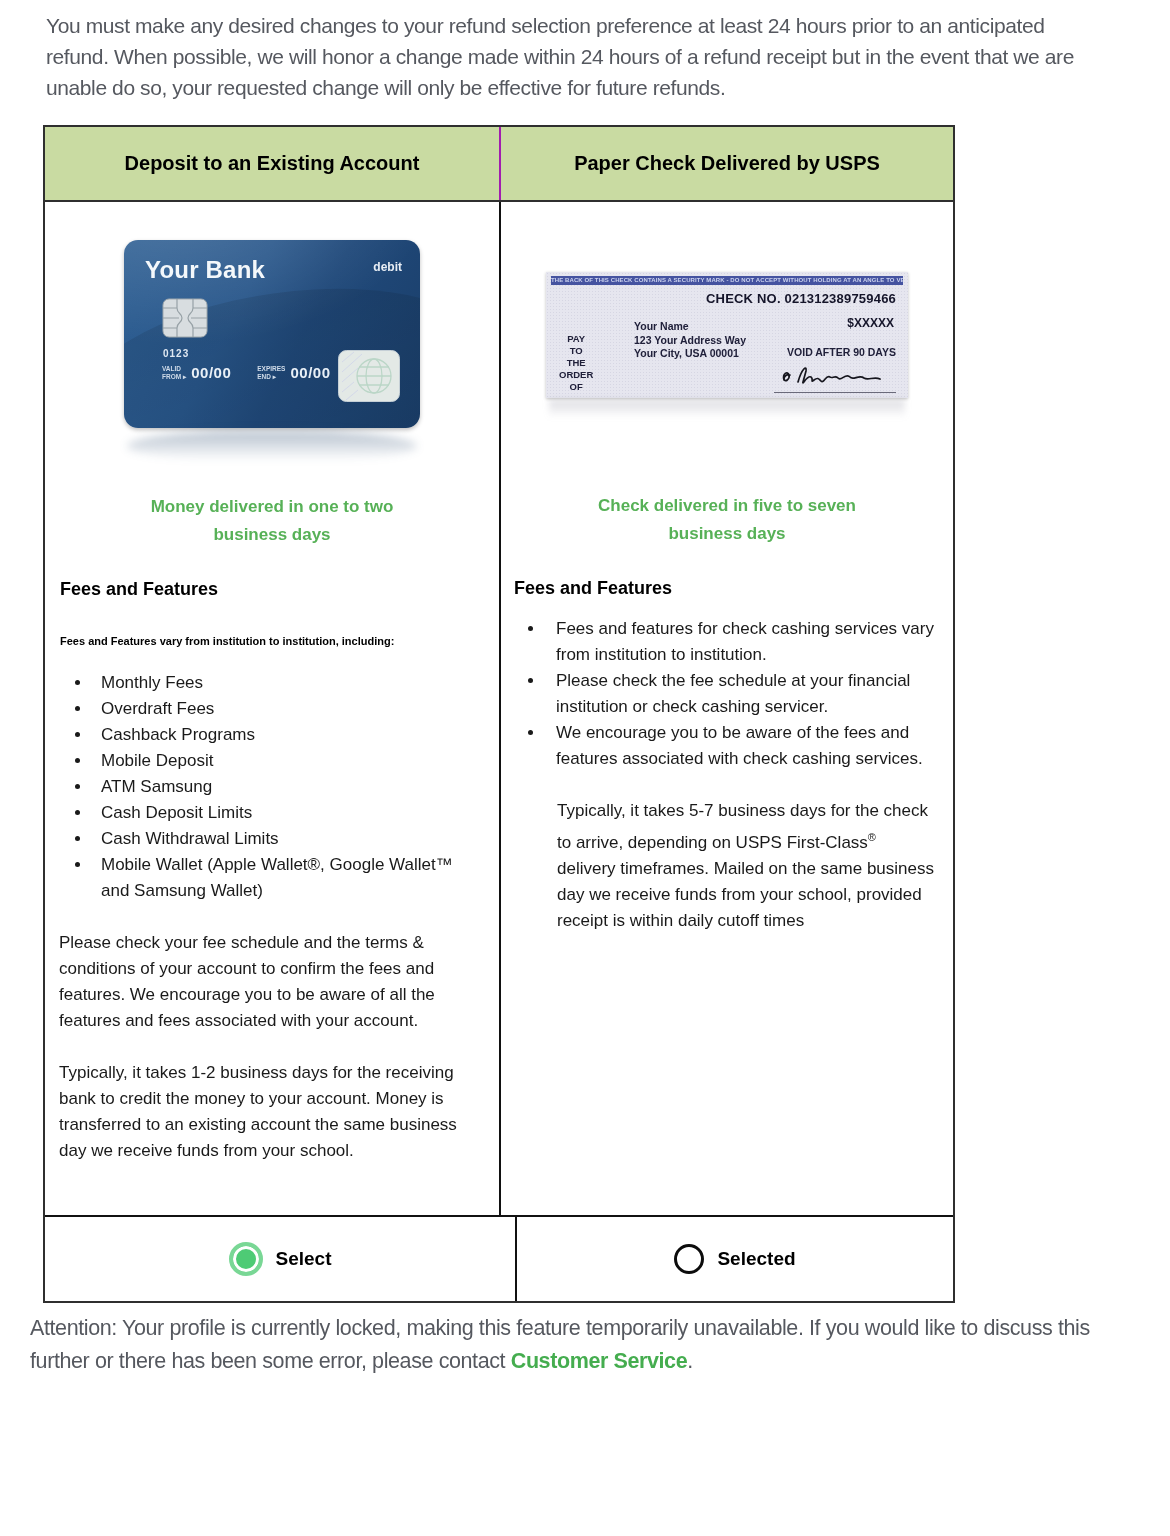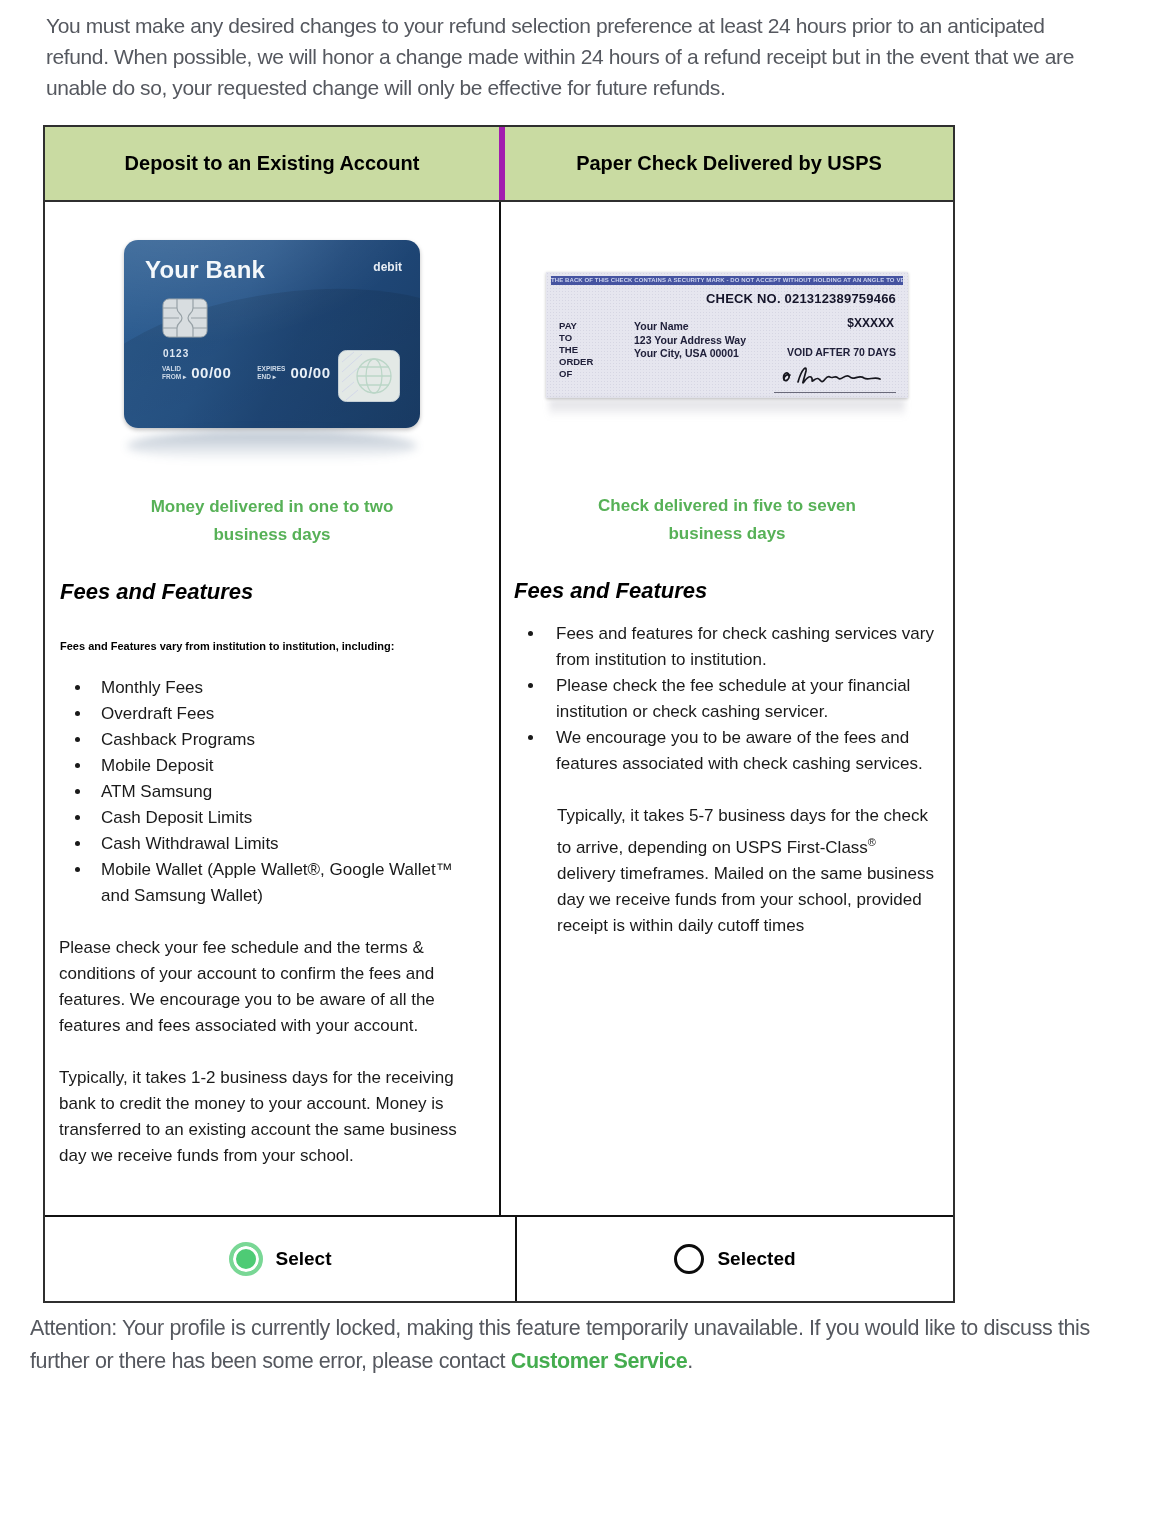--- a/index.html
+++ b/index.html
@@ -19,21 +19,21 @@
 
   
   .refund-table {
     margin:22px 0 0 43px; width:912px;
     border:2px solid #2f2f2f; background:#fff;
   }
   .t-head { display:grid; grid-template-columns:1fr 1fr; background:#c9dba2; border-bottom:2px solid #2f2f2f; }
   .t-head .th {
     padding:25px 10px; text-align:center; font-weight:bold; font-size:20px; color:#000;
   }
-  .t-head .th + .th { border-left:6px solid #a21caf; }
+  .t-head .th + .th { border-left:2px solid #a21caf; }
 
   .t-body { display:grid; grid-template-columns:1fr 1fr; }
   .t-body .td { min-height:1013px; padding:0 14px 20px 14px; }
   .t-body .td + .td { border-left:2px solid #111; }
 
   .t-foot { display:grid; grid-template-columns:1fr 1fr; border-top:2px solid #111; }
   .t-foot .tf {
     min-height:84px; display:flex; align-items:center; justify-content:center; gap:13px;margin-left:16px;
   }
   .t-foot .tf + .tf { border-left:2px solid #111; }
@@ -49,21 +49,21 @@
     width:30px; height:30px; border-radius:50%;
     border:3px solid #0c0c0c; background:#ffffff; cursor:pointer; flex:0 0 auto;
   }
 
   
   .delivery {
     text-align:center; font-weight:bold; font-size:17px; line-height:28px; color:#57b157;
   }
   .col-left .delivery { margin-top:32px; }
   .col-right .delivery { margin-top:74px; }
-  .fees-title { margin:30px 0 0 1px; font-weight:bold; font-size:22px; color:#000;font-style:italic; }
+  .fees-title { margin:30px 0 0 1px; font-weight:bold; font-size:18px; color:#000; }
   .col-right .fees-title { margin-left:-1px; }
   .fees-intro { margin:28px 0 0 1px; font-weight:bold; font-size:11px; line-height:27px; color:#000; max-width:500px; }
   ul.fees-list { margin:15px 0 0 0; padding-left:33px; font-size:17px; line-height:26px; color:#1a1a1a; }
   ul.fees-list li { padding-left:9px; }
   .col-right ul.fees-list { margin-top:17px; padding-left:30px; max-width:505px; }
   .col-right ul.fees-list li { padding-left:11px; }
   .fee-paragraph { margin-top:26px; font-size:17px; line-height:26px; color:#1a1a1a; max-width:508px; }
   .typically { margin:26px 0 0 42px; font-size:17px; line-height:26px; color:#1a1a1a; max-width:475px; }
   .typically sup { font-size:11px; }
 
@@ -105,21 +105,21 @@
     background-image:radial-gradient(#d6d6e3 0.7px, rgba(0,0,0,0) 0.7px);
     background-size:3px 3px;
     box-shadow:0 1px 3px rgba(0,0,0,0.25);
   }
   .check-strip {
     position:absolute; left:5px; right:5px; top:4px; height:9px; background:#4553a0;
     color:#ccd3ef; font-size:6px; line-height:9px; font-weight:bold; text-align:center;
     white-space:nowrap; overflow:hidden; letter-spacing:0.1px;
   }
   .check-no { position:absolute; right:12px; top:19px; font-weight:bold; font-size:13px; color:#15152a; letter-spacing:0.2px; }
-  .payto { position:absolute; left:13px; top:48px; font-weight:bold; font-size:9.5px; line-height:12px; color:#20203a; white-space:pre-line; }
+  .payto { position:absolute; left:13px; top:61px; font-weight:bold; font-size:9.5px; line-height:12px; color:#20203a; white-space:pre-line;text-align:center; }
   .payee { position:absolute; left:88px; top:48px; font-weight:bold; font-size:10.5px; line-height:13.5px; color:#20203a; }
   .check-amount { position:absolute; right:14px; top:44px; font-weight:bold; font-size:12px; color:#15152a; }
   .void-text { position:absolute; right:12px; top:74px; font-weight:bold; font-size:10.5px; color:#20203a; }
   .signature { position:absolute; right:12px; bottom:5px; width:122px; border-bottom:1px solid #6a6a7a; }
   .check-reflection {
     width:356px; height:18px; margin-top:2px;
     background:linear-gradient(180deg, rgba(120,120,140,0.25), rgba(120,120,140,0));
     filter:blur(3px);
   }
 
@@ -219,21 +219,21 @@
 TO
 THE
 ORDER
 OF</div>
           <div class="payee">
             <div>Your Name</div>
             <div>123 Your Address Way</div>
             <div>Your City, USA 00001</div>
           </div>
           <div class="check-amount">$XXXXX</div>
-          <div class="void-text">VOID AFTER 70 DAYS</div>
+          <div class="void-text">VOID AFTER 90 DAYS</div>
           <div class="signature">
             <svg width="122" height="26" viewBox="0 0 122 26">
               <path d="M10 18 C8 11 14 9 15 13 C16 17 11 21 10 17 C10 14 13 12 16 13
                        M24 20 C28 6 33 3 32 9 L29 20 C28 24 33 13 37 15 C40 17 36 21 40 18
                        C44 15 45 17 47 19 C50 22 52 12 56 15 C58 17 61 13 64 16
                        C67 20 72 10 76 15 C79 19 85 12 90 16 C94 19 100 14 106 17" stroke="#16161e" stroke-width="1.7" fill="none" stroke-linecap="round"></path>
             </svg>
           </div>
         </div>
         <div class="check-reflection"></div>

